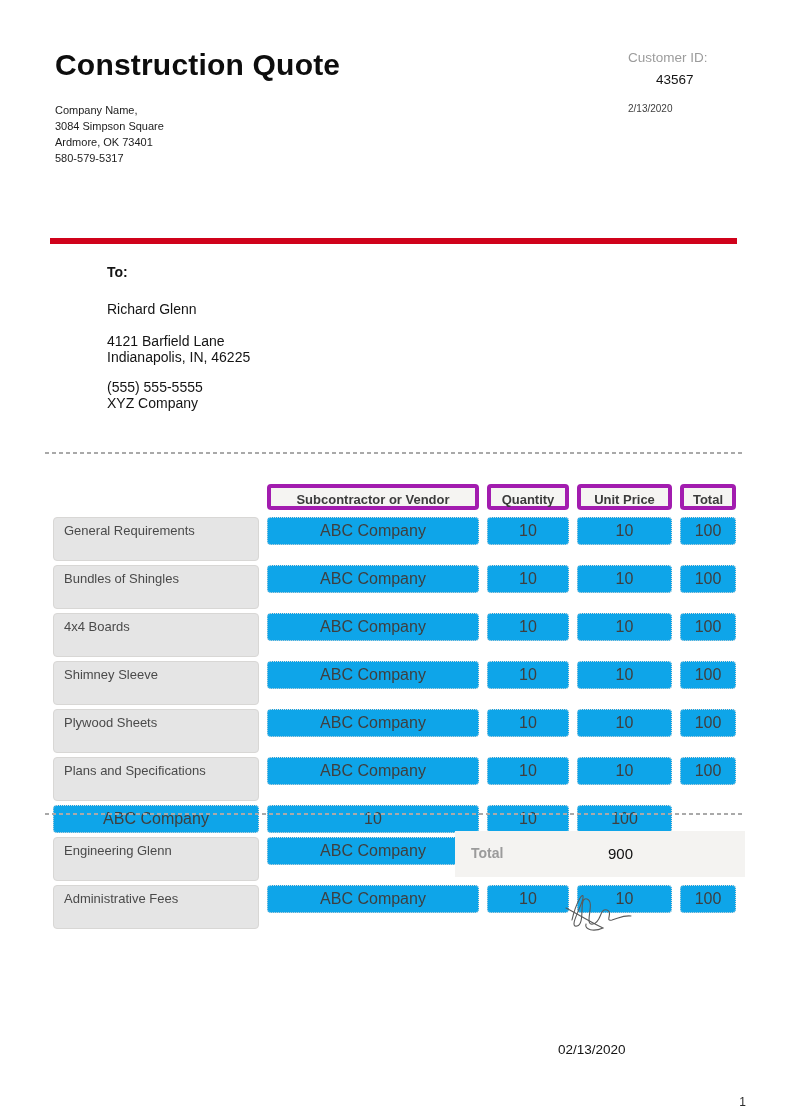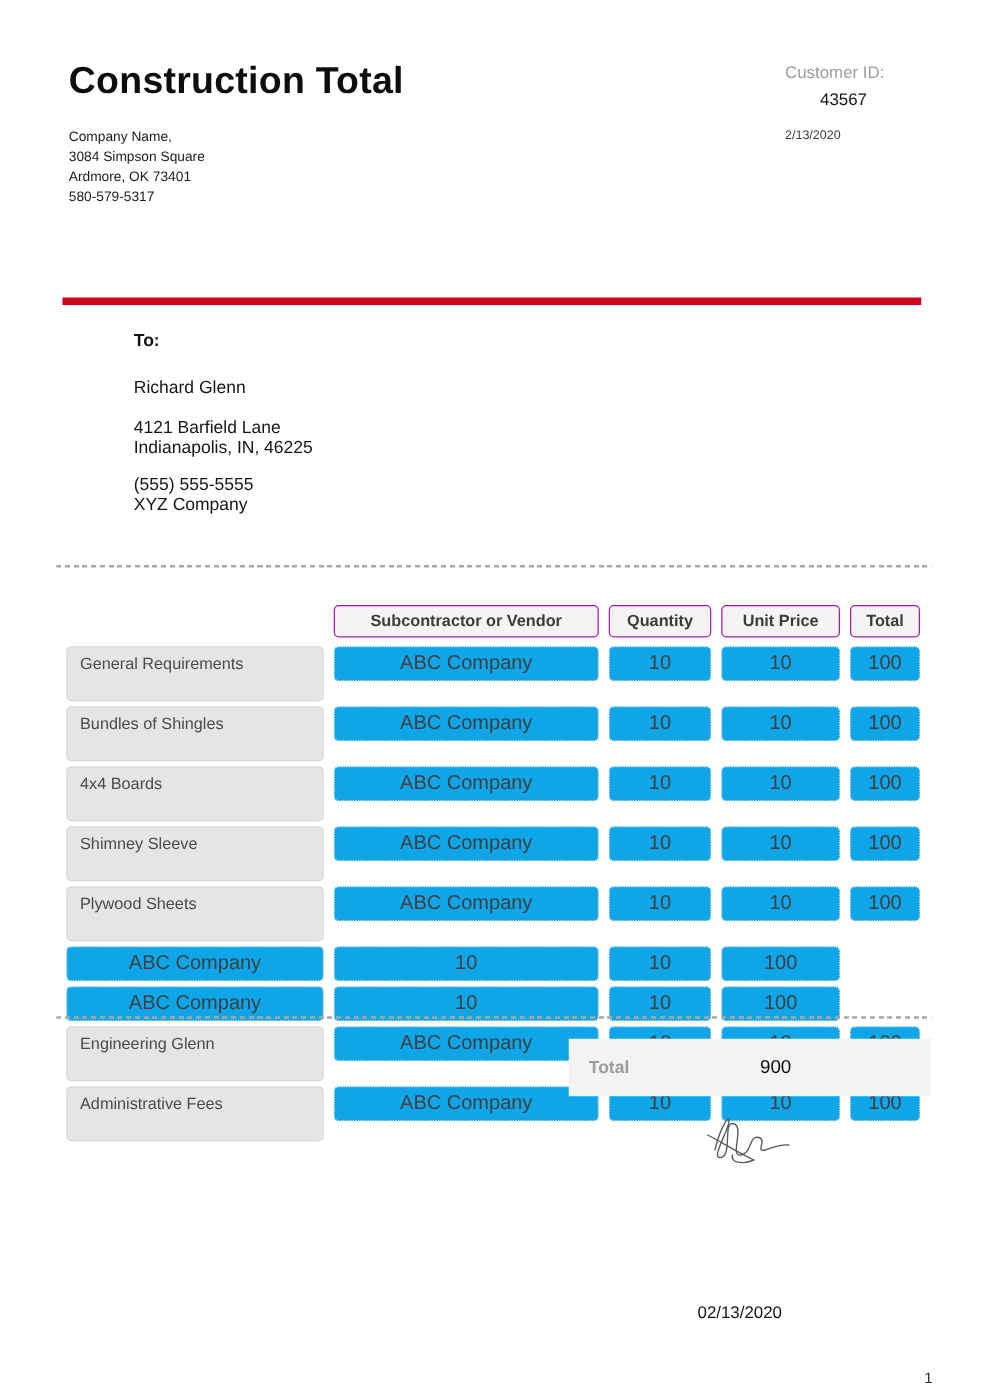--- a/index.html
+++ b/index.html
@@ -88,21 +88,21 @@
     grid-template-columns: 206px 212px 82px 95px 56px;
     column-gap: 8px;
   }
   .t-header { margin-bottom: 7px; }
   .t-row { margin-bottom: 4px; }
 
   .h-cell {
     height: 26px;
     line-height: 24px;
     background: #f5f4f2;
-    border: 1px solid #a21caf;
+    border: 4px solid #a21caf;
     border-radius: 4px;
     font-size: 13px;
     font-weight: 700;
     color: #3b3b3b;
     text-align: center;
   }
   .h-spacer { border: none; background: transparent; }
 
   .label-cell {
     height: 44px;
@@ -176,21 +176,21 @@
     top: 1095px;
     font-size: 12px;
     color: #2b2b2b;
   }
 </style>
 </head>
 <body>
 
 <div class="page">
 
-  <div class="doc-title">Construction Total</div>
+  <div class="doc-title">Construction Quote</div>
 
   <div class="company-block">
     <div>Company Name,</div>
     <div>3084 Simpson Square</div>
     <div>Ardmore, OK 73401</div>
     <div>580-579-5317</div>
   </div>
 
   <div class="customer-block">
     <div class="customer-label">Customer ID:</div>
@@ -256,20 +256,21 @@
 
     <div class="t-row">
       <div class="label-cell" data-cell="item">Plywood Sheets</div>
       <div class="data-cell" data-cell="vendor">ABC Company</div>
       <div class="data-cell" data-cell="quantity">10</div>
       <div class="data-cell" data-cell="unit_price">10</div>
       <div class="data-cell" data-cell="total">100</div>
     </div>
 
     <div class="t-row">
+      <div class="label-cell" data-cell="item">Plans and Specifications</div>
       <div class="data-cell" data-cell="vendor">ABC Company</div>
       <div class="data-cell" data-cell="quantity">10</div>
       <div class="data-cell" data-cell="unit_price">10</div>
       <div class="data-cell" data-cell="total">100</div>
     </div>
 
     <div class="t-row">
       <div class="data-cell" data-cell="vendor">ABC Company</div>
       <div class="data-cell" data-cell="quantity">10</div>
       <div class="data-cell" data-cell="unit_price">10</div>

